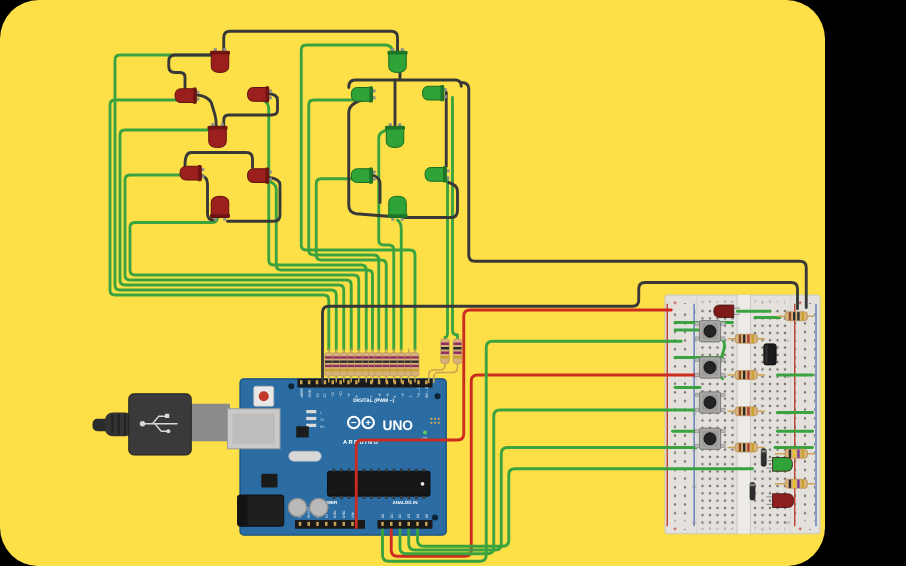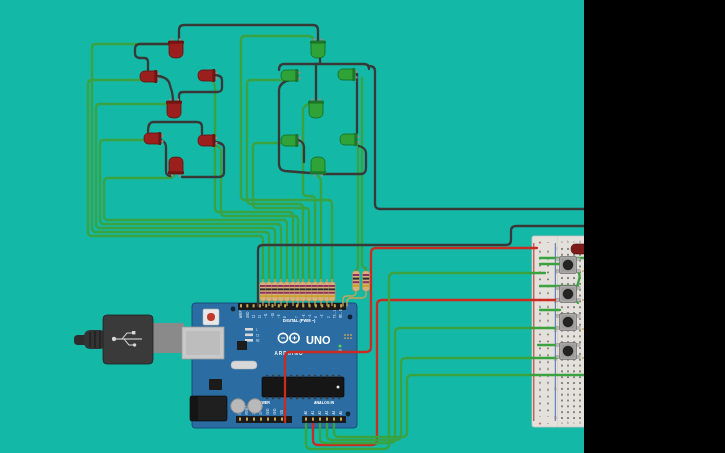--- a/index.html
+++ b/index.html
@@ -1,16 +1,16 @@
 <!DOCTYPE html>
 <html><head>
 <meta charset="utf-8">
 <style>
   html,body{margin:0;padding:0;background:#000;}
-  #stage{width:584px;height:453px;position:relative;background:#14b8a6;overflow:hidden;}
+  #stage{width:660px;height:453px;position:relative;background:#fde047;overflow:hidden;border-radius:31px;}
   svg{display:block;}
   text{font-family:"Liberation Sans","DejaVu Sans",sans-serif;}
   .wire{fill:none;stroke-linecap:round;stroke-linejoin:round;}
 </style>
 </head>
 <body>
 
 <div id="stage">
 <svg id="scene" width="725" height="453" viewBox="0 0 725 453">
   <defs>

